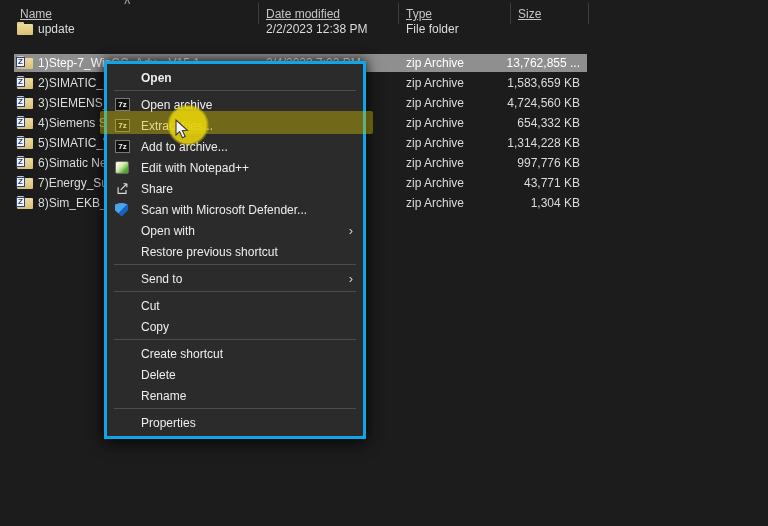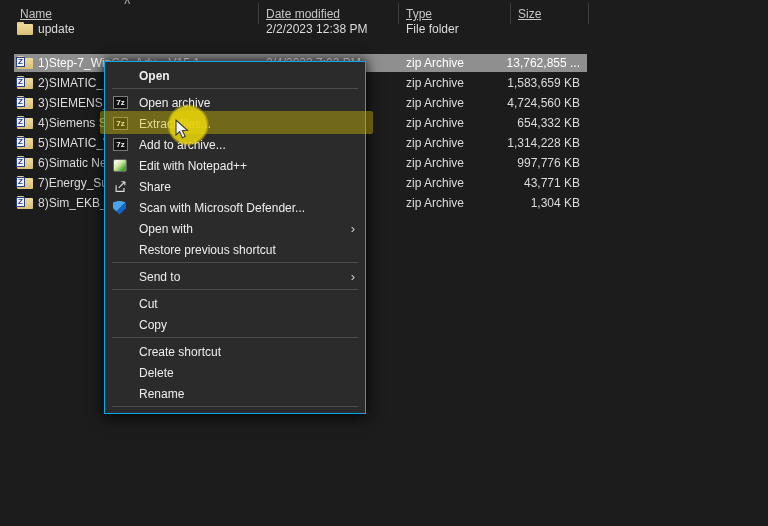--- a/index.html
+++ b/index.html
@@ -43,21 +43,21 @@
   .zip-badge {
     position: absolute; left: 0; top: 1px; width: 9px; height: 10px;
     background: #f4f4f4; border: 1px solid #26408c;
     color: #26408c; font-size: 8px; font-weight: bold;
     line-height: 8px; text-align: center;
   }
 
   
   .context-menu {
     position: absolute; left: 104px; top: 61px; width: 262px;
-    background: #2b2b2b; border: 1px solid #0ea5e9;
+    background: #2b2b2b; border: 3px solid #0ea5e9;
     box-shadow: 0 4px 14px rgba(0,0,0,0.65), 0 -3px 10px rgba(0,0,0,0.5);
     padding: 3px 0; z-index: 10;
   }
   .menu-item {
     position: relative; height: 21px; display: flex; align-items: center;
     padding-left: 8px; font-size: 12px; color: #eeeeee; cursor: default;
   }
   .menu-item .icon-slot { width: 26px; display: flex; align-items: center; }
   .menu-item .label { flex: 1; white-space: nowrap; }
   .menu-item .submenu-arrow {
@@ -313,20 +313,24 @@
     <div class="menu-item">
       <span class="icon-slot"></span>
       <span class="label">Delete</span>
     </div>
     <div class="menu-item">
       <span class="icon-slot"></span>
       <span class="label">Rename</span>
     </div>
     <div class="menu-sep"></div>
 
+    <div class="menu-item">
+      <span class="icon-slot"></span>
+      <span class="label">Properties</span>
+    </div>
   </div>
 
   <div class="click-overlay"></div>
   <div class="click-circle"></div>
 
   <svg class="cursor" width="16" height="22" viewBox="0 0 16 22">
     <path d="M1 1 L1 16 L4.6 12.6 L7.4 18.8 L10.2 17.5 L7.4 11.5 L12.4 11.3 Z" fill="#f5f5f5" stroke="#3a3a3a" stroke-width="1.1"></path>
   </svg>
 
 </div>

